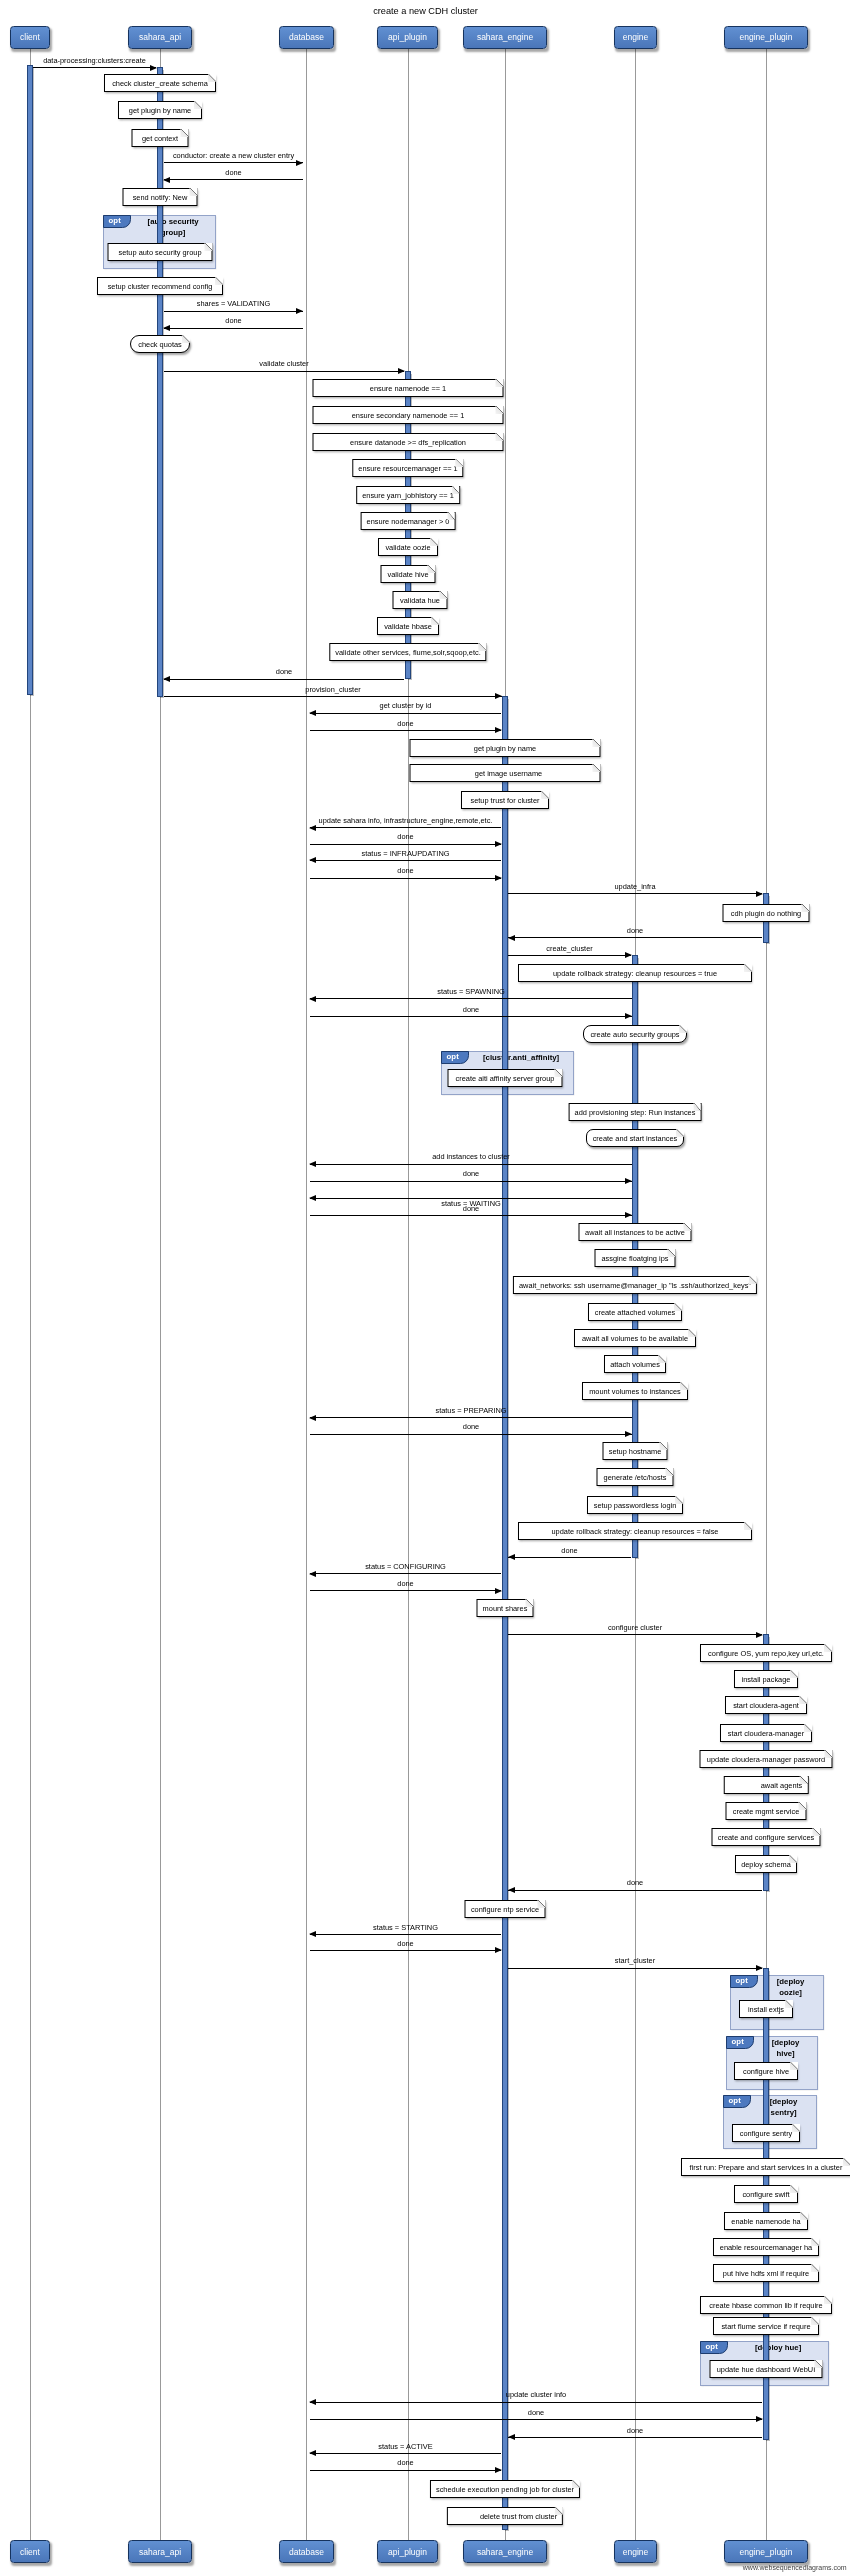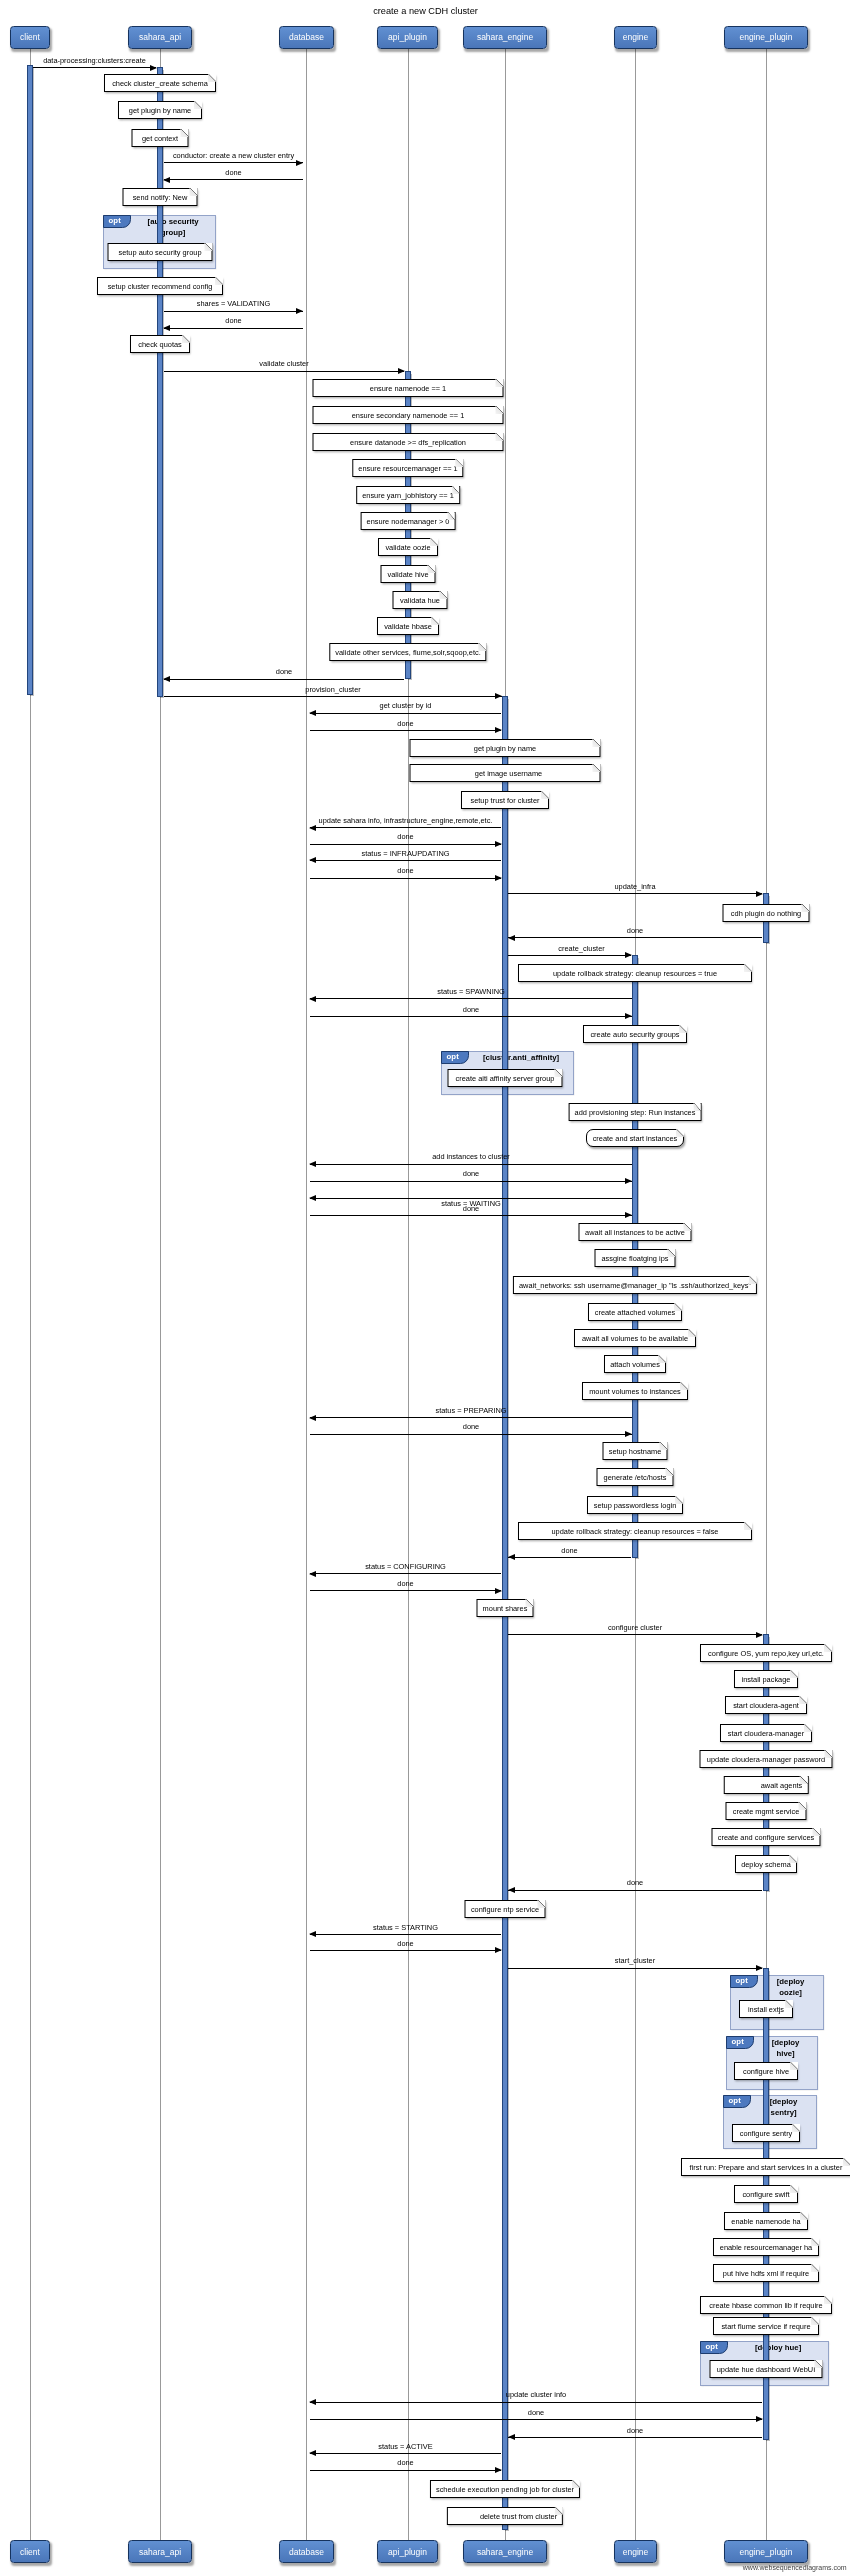--- a/index.html
+++ b/index.html
@@ -126,21 +126,21 @@
     <div class="arrow left" style="left: 309px; top: 857px;"></div>
     <div class="msg-label" style="left: 310px; width: 191px; top: 866px;">done</div>
     <div class="msg-line" style="left: 310px; width: 191px; top: 878px;"></div>
     <div class="arrow right" style="left: 495px; top: 875px;"></div>
     <div class="msg-label" style="left: 508px; width: 254px; top: 882px;">update_infra</div>
     <div class="msg-line" style="left: 508px; width: 254px; top: 893px;"></div>
     <div class="arrow right" style="left: 756px; top: 891px;"></div>
     <div class="msg-label" style="left: 508px; width: 254px; top: 926px;">done</div>
     <div class="msg-line" style="left: 508px; width: 254px; top: 937px;"></div>
     <div class="arrow left" style="left: 508px; top: 935px;"></div>
-    <div class="msg-label" style="left: 508px; width: 123px; top: 944px; margin-left: 12px;">create_cluster</div>
+    <div class="msg-label" style="left: 508px; width: 123px; top: 944px;">create_cluster</div>
     <div class="msg-line" style="left: 508px; width: 123px; top: 955px;"></div>
     <div class="arrow right" style="left: 625px; top: 952px;"></div>
     <div class="msg-label" style="left: 310px; width: 322px; top: 987px;">status = SPAWNING</div>
     <div class="msg-line" style="left: 310px; width: 322px; top: 998px;"></div>
     <div class="arrow left" style="left: 309px; top: 996px;"></div>
     <div class="msg-label" style="left: 310px; width: 322px; top: 1005px;">done</div>
     <div class="msg-line" style="left: 310px; width: 322px; top: 1016px;"></div>
     <div class="arrow right" style="left: 625px; top: 1013px;"></div>
     <div class="msg-label" style="left: 310px; width: 322px; top: 1152px;">add instances to cluster</div>
     <div class="msg-line" style="left: 310px; width: 322px; top: 1164px;"></div>
@@ -198,38 +198,38 @@
     <div class="arrow left" style="left: 309px; top: 2450px;"></div>
     <div class="msg-label" style="left: 310px; width: 191px; top: 2458px;">done</div>
     <div class="msg-line" style="left: 310px; width: 191px; top: 2470px;"></div>
     <div class="arrow right" style="left: 495px; top: 2467px;"></div>
     <div class="note" style="left: 160px; top: 74px; min-width: 112px;">check cluster_create schema</div>
     <div class="note" style="left: 160px; top: 101px; min-width: 84px;">get plugin by name</div>
     <div class="note" style="left: 160px; top: 129px; min-width: 57px;">get context</div>
     <div class="note" style="left: 160px; top: 188px; min-width: 75px;">send notify: New</div>
     <div class="note" style="left: 160px; top: 243px; min-width: 105px;">setup auto security group</div>
     <div class="note" style="left: 160px; top: 277px; min-width: 126px;">setup cluster recommend config</div>
-    <div class="note" style="left: 160px; top: 335px; min-width: 60px;">check quotas</div>
+    <div class="note" style="left: 160px; top: 335px; min-width: 60px; border-radius: 9px;">check quotas</div>
     <div class="note" style="left: 408px; top: 379px; min-width: 191px;">ensure namenode == 1</div>
     <div class="note" style="left: 408px; top: 406px; min-width: 191px;">ensure secondary namenode == 1</div>
     <div class="note" style="left: 408px; top: 433px; min-width: 191px;">ensure datanode &gt;= dfs_replication</div>
     <div class="note" style="left: 408px; top: 459px; min-width: 110px;">ensure resourcemanager == 1</div>
     <div class="note" style="left: 408px; top: 486px; min-width: 103px;">ensure yarn_jobhistory == 1</div>
     <div class="note" style="left: 408px; top: 512px; min-width: 92px;">ensure nodemanager &gt; 0</div>
     <div class="note" style="left: 408px; top: 538px; min-width: 60px;">validate oozie</div>
     <div class="note" style="left: 408px; top: 565px; min-width: 55px;">validate hive</div>
     <div class="note" style="left: 408px; top: 591px; min-width: 55px; margin-left: 12px;">validata hue</div>
     <div class="note" style="left: 408px; top: 617px; min-width: 62px;">validate hbase</div>
     <div class="note" style="left: 408px; top: 643px; min-width: 155px;">validate other services, flume,solr,sqoop,etc.</div>
     <div class="note" style="left: 505px; top: 739px; min-width: 191px;">get plugin by name</div>
     <div class="note" style="left: 505px; top: 764px; min-width: 191px; padding-left: 12px;">get image username</div>
     <div class="note" style="left: 505px; top: 791px; min-width: 88px;">setup trust for cluster</div>
     <div class="note" style="left: 766px; top: 904px; min-width: 87px;">cdh plugin do nothing</div>
     <div class="note" style="left: 635px; top: 964px; min-width: 234px;">update rollback strategy: cleanup resources = true</div>
-    <div class="note" style="left: 635px; top: 1025px; min-width: 104px;">create auto security groups</div>
+    <div class="note" style="left: 635px; top: 1025px; min-width: 104px; border-radius: 8px;">create auto security groups</div>
     <div class="note" style="left: 505px; top: 1069px; min-width: 115px;">create aiti affinity server group</div>
     <div class="note" style="left: 635px; top: 1103px; min-width: 130px;">add provisioning step: Run instances</div>
     <div class="note" style="left: 635px; top: 1129px; min-width: 98px; border-radius: 7px;">create and start instances</div>
     <div class="note" style="left: 635px; top: 1223px; min-width: 113px;">await all instances to be active</div>
     <div class="note" style="left: 635px; top: 1249px; min-width: 81px;">assgine floatging ips</div>
     <div class="note" style="left: 635px; top: 1276px; min-width: 244px;">await_networks: ssh username@manager_ip "ls .ssh/authorized_keys"</div>
     <div class="note" style="left: 635px; top: 1303px; min-width: 94px;">create attached volumes</div>
     <div class="note" style="left: 635px; top: 1329px; min-width: 122px;">await all volumes to be available</div>
     <div class="note" style="left: 635px; top: 1355px; min-width: 62px;">attach volumes</div>
     <div class="note" style="left: 635px; top: 1382px; min-width: 106px;">mount volumes to instances</div>

